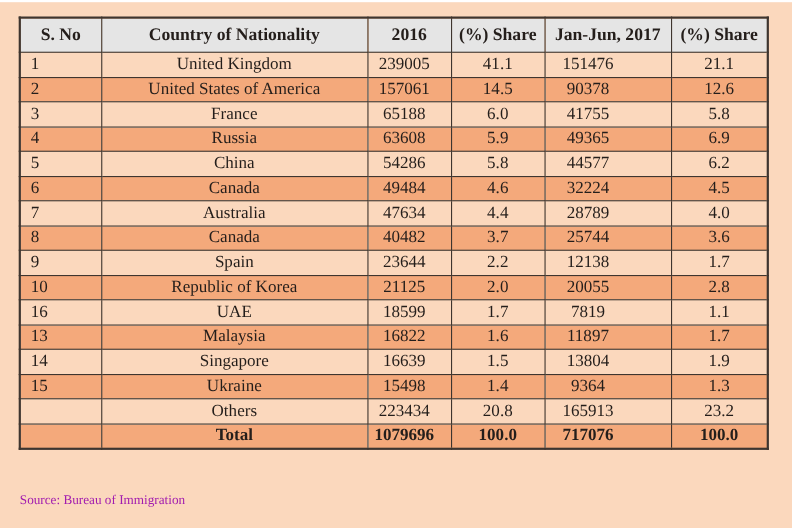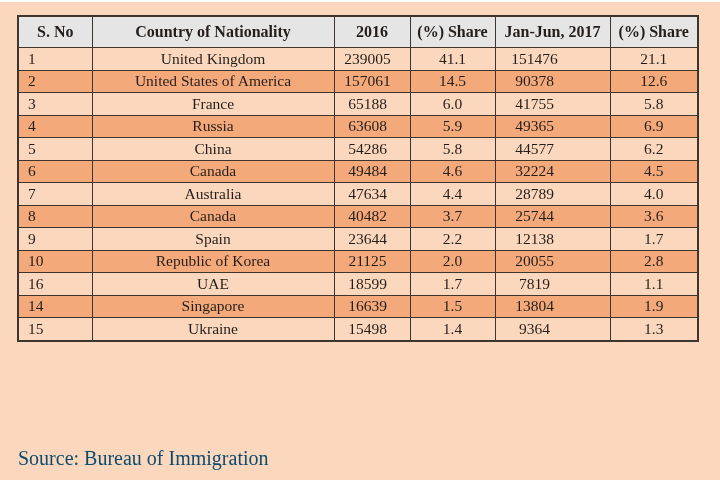--- a/index.html
+++ b/index.html
@@ -51,22 +51,22 @@
   .nat-table tbody tr:nth-child(odd)  { background: #fbd8bd; }
   .nat-table tbody tr:nth-child(even) { background: #f4a97b; }
   .c-sno    { text-align: left !important;  padding-left: 9px !important; }
   .c-2016   { text-align: right; padding-right: 9px !important; }
   .c-janjun { text-align: center; padding-right: 36px !important; }
   .total-row td { font-weight: bold; }
   .source-note {
     position: absolute;
     left: 18px;
     top: 447px;
-    font-size: 20px;
-    color: #0c4a6e;
+    font-size: 12px;
+    color: #a21caf;
   }
 </style>
 </head>
 <body>
 
 <div class="top-strip"></div>
 
 <table class="nat-table">
   <colgroup>
     <col style="width:74px">
@@ -169,31 +169,55 @@
   </tr>
       <tr>
     <td class="c-sno">16</td>
     <td class="c-country">UAE</td>
     <td class="c-2016">18599</td>
     <td class="c-share16">1.7</td>
     <td class="c-janjun">7819</td>
     <td class="c-share17">1.1</td>
   </tr>
       <tr>
+    <td class="c-sno">13</td>
+    <td class="c-country">Malaysia</td>
+    <td class="c-2016">16822</td>
+    <td class="c-share16">1.6</td>
+    <td class="c-janjun">11897</td>
+    <td class="c-share17">1.7</td>
+  </tr>
+      <tr>
     <td class="c-sno">14</td>
     <td class="c-country">Singapore</td>
     <td class="c-2016">16639</td>
     <td class="c-share16">1.5</td>
     <td class="c-janjun">13804</td>
     <td class="c-share17">1.9</td>
   </tr>
       <tr>
     <td class="c-sno">15</td>
     <td class="c-country">Ukraine</td>
     <td class="c-2016">15498</td>
     <td class="c-share16">1.4</td>
     <td class="c-janjun">9364</td>
     <td class="c-share17">1.3</td>
   </tr>
+      <tr>
+    <td class="c-sno"></td>
+    <td class="c-country">Others</td>
+    <td class="c-2016">223434</td>
+    <td class="c-share16">20.8</td>
+    <td class="c-janjun">165913</td>
+    <td class="c-share17">23.2</td>
+  </tr>
+      <tr class="total-row">
+    <td class="c-sno"></td>
+    <td class="c-country">Total</td>
+    <td class="c-2016">1079696</td>
+    <td class="c-share16">100.0</td>
+    <td class="c-janjun">717076</td>
+    <td class="c-share17">100.0</td>
+  </tr>
     </tbody>
 </table>
 
 <div class="source-note">Source: Bureau of Immigration</div>
 
 </body></html>

